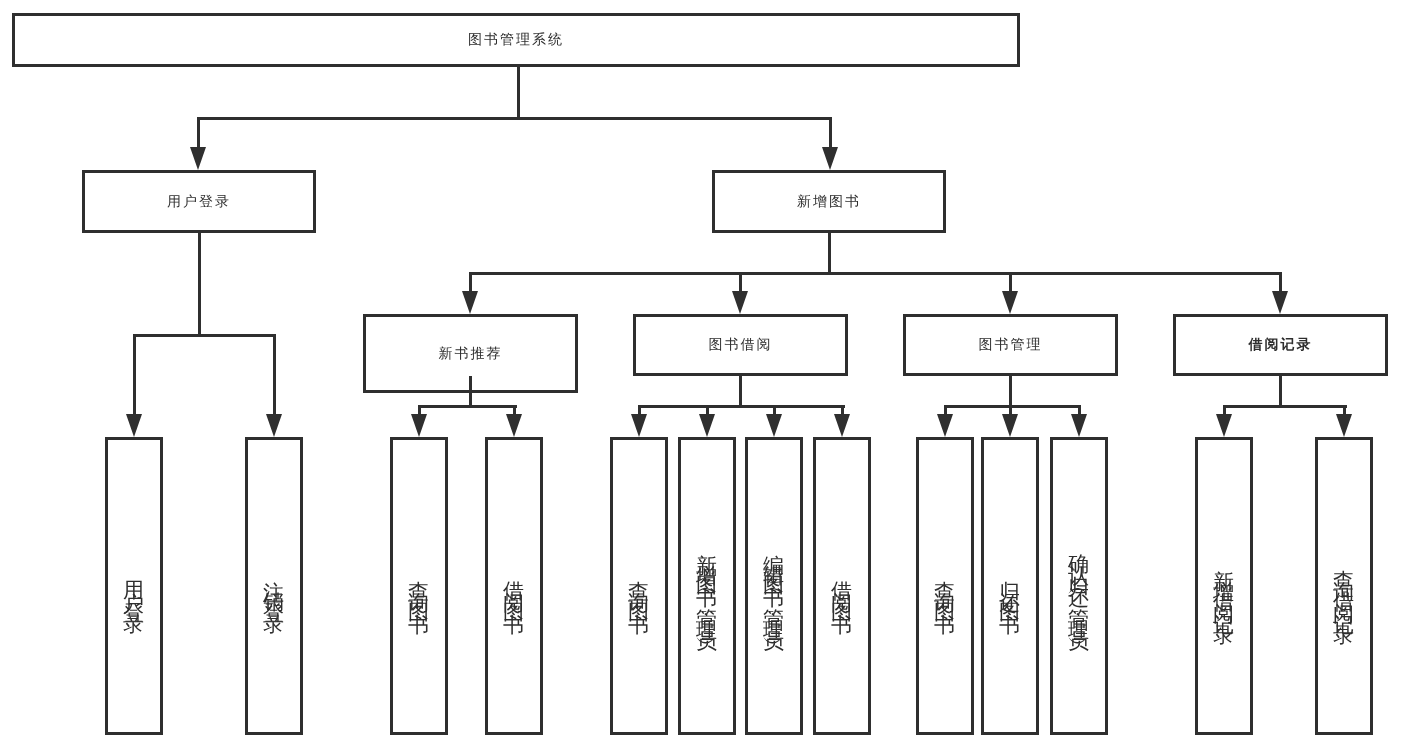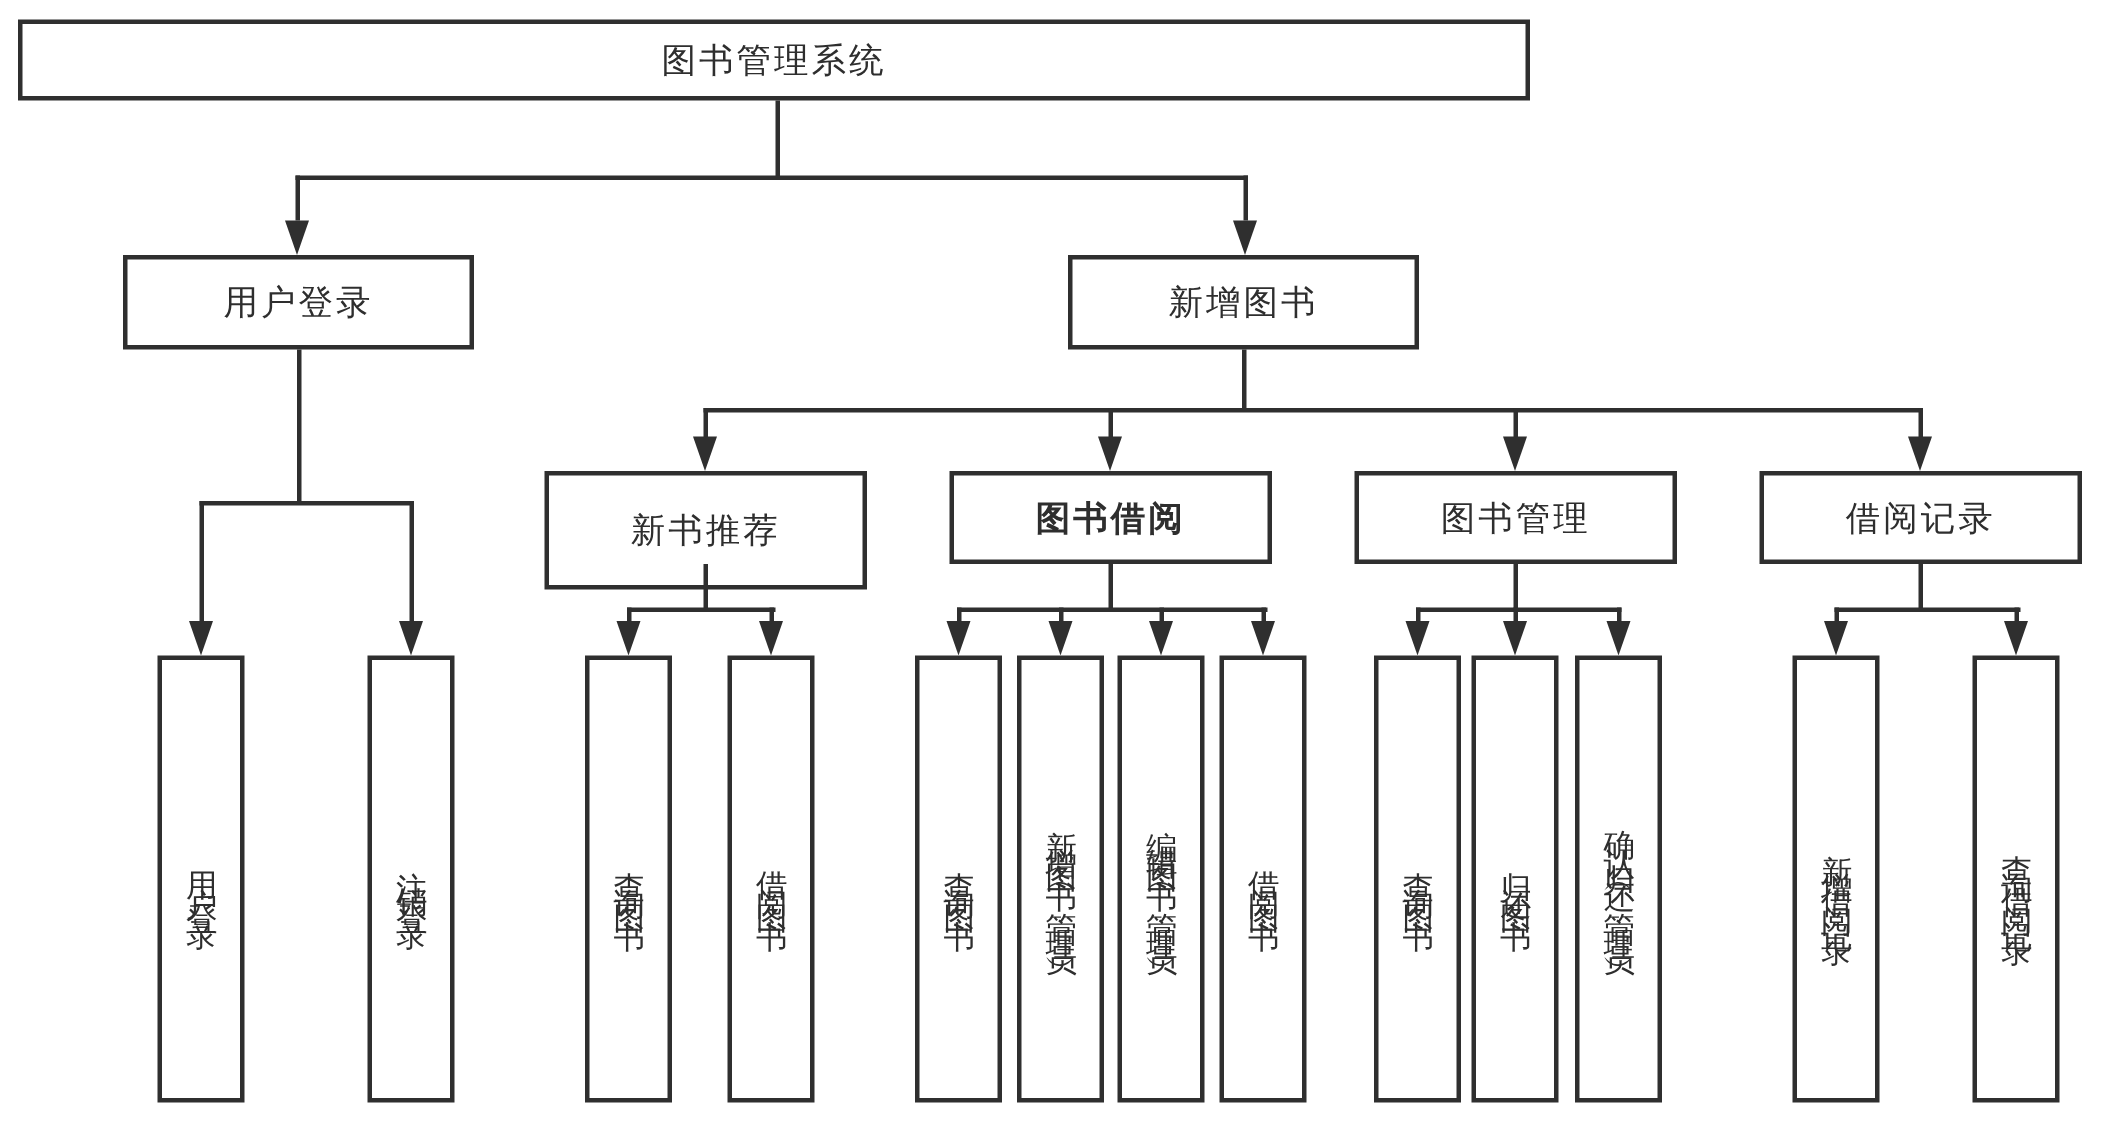--- a/index.html
+++ b/index.html
@@ -15,21 +15,21 @@
     position: absolute;
     background: #ffffff;
     border: 3px solid #2f2f2f;
     box-sizing: border-box;
     display: flex;
     align-items: center;
     justify-content: center;
     color: #2e2e2e;
   }
   .h-label {
-    font-size: 23px;
+    font-size: 14px;
     letter-spacing: 2px;
     white-space: nowrap;
   }
   .v-label {
     writing-mode: vertical-rl;
     text-orientation: mixed;
     font-size: 21px;
     letter-spacing: 11px;
     line-height: 1;
     white-space: nowrap;
@@ -93,27 +93,27 @@
   <div class="vline" style="left:739px; top:272px; height:20px;"></div>
   <div class="arr" style="left:732px; top:291px;"></div>
   <div class="vline" style="left:1009px; top:272px; height:20px;"></div>
   <div class="arr" style="left:1002px; top:291px;"></div>
   <div class="vline" style="left:1279px; top:272px; height:20px;"></div>
   <div class="arr" style="left:1272px; top:291px;"></div>
 
   <div class="box" style="left:363px; top:314px; width:215px; height:79px;">
     <span class="h-label">新书推荐</span>
   </div>
-  <div class="box" style="left:633px; top:314px; width:215px; height:62px;font-weight:bold;">
+  <div class="box" style="left:633px; top:314px; width:215px; height:62px;">
     <span class="h-label">图书借阅</span>
   </div>
   <div class="box" style="left:903px; top:314px; width:215px; height:62px;">
     <span class="h-label">图书管理</span>
   </div>
-  <div class="box" style="left:1173px; top:314px; width:215px; height:62px;">
+  <div class="box" style="left:1173px; top:314px; width:215px; height:62px;font-weight:bold;">
     <span class="h-label">借阅记录</span>
   </div>
 
   <div class="vline" style="left:469px; top:376px; height:31px;"></div>
   <div class="hline" style="left:418px; top:405px; width:99px;"></div>
   <div class="vline" style="left:418px; top:405px; height:12px;"></div>
   <div class="arr" style="left:411px; top:414px;"></div>
   <div class="vline" style="left:513px; top:405px; height:12px;"></div>
   <div class="arr" style="left:506px; top:414px;"></div>
 

